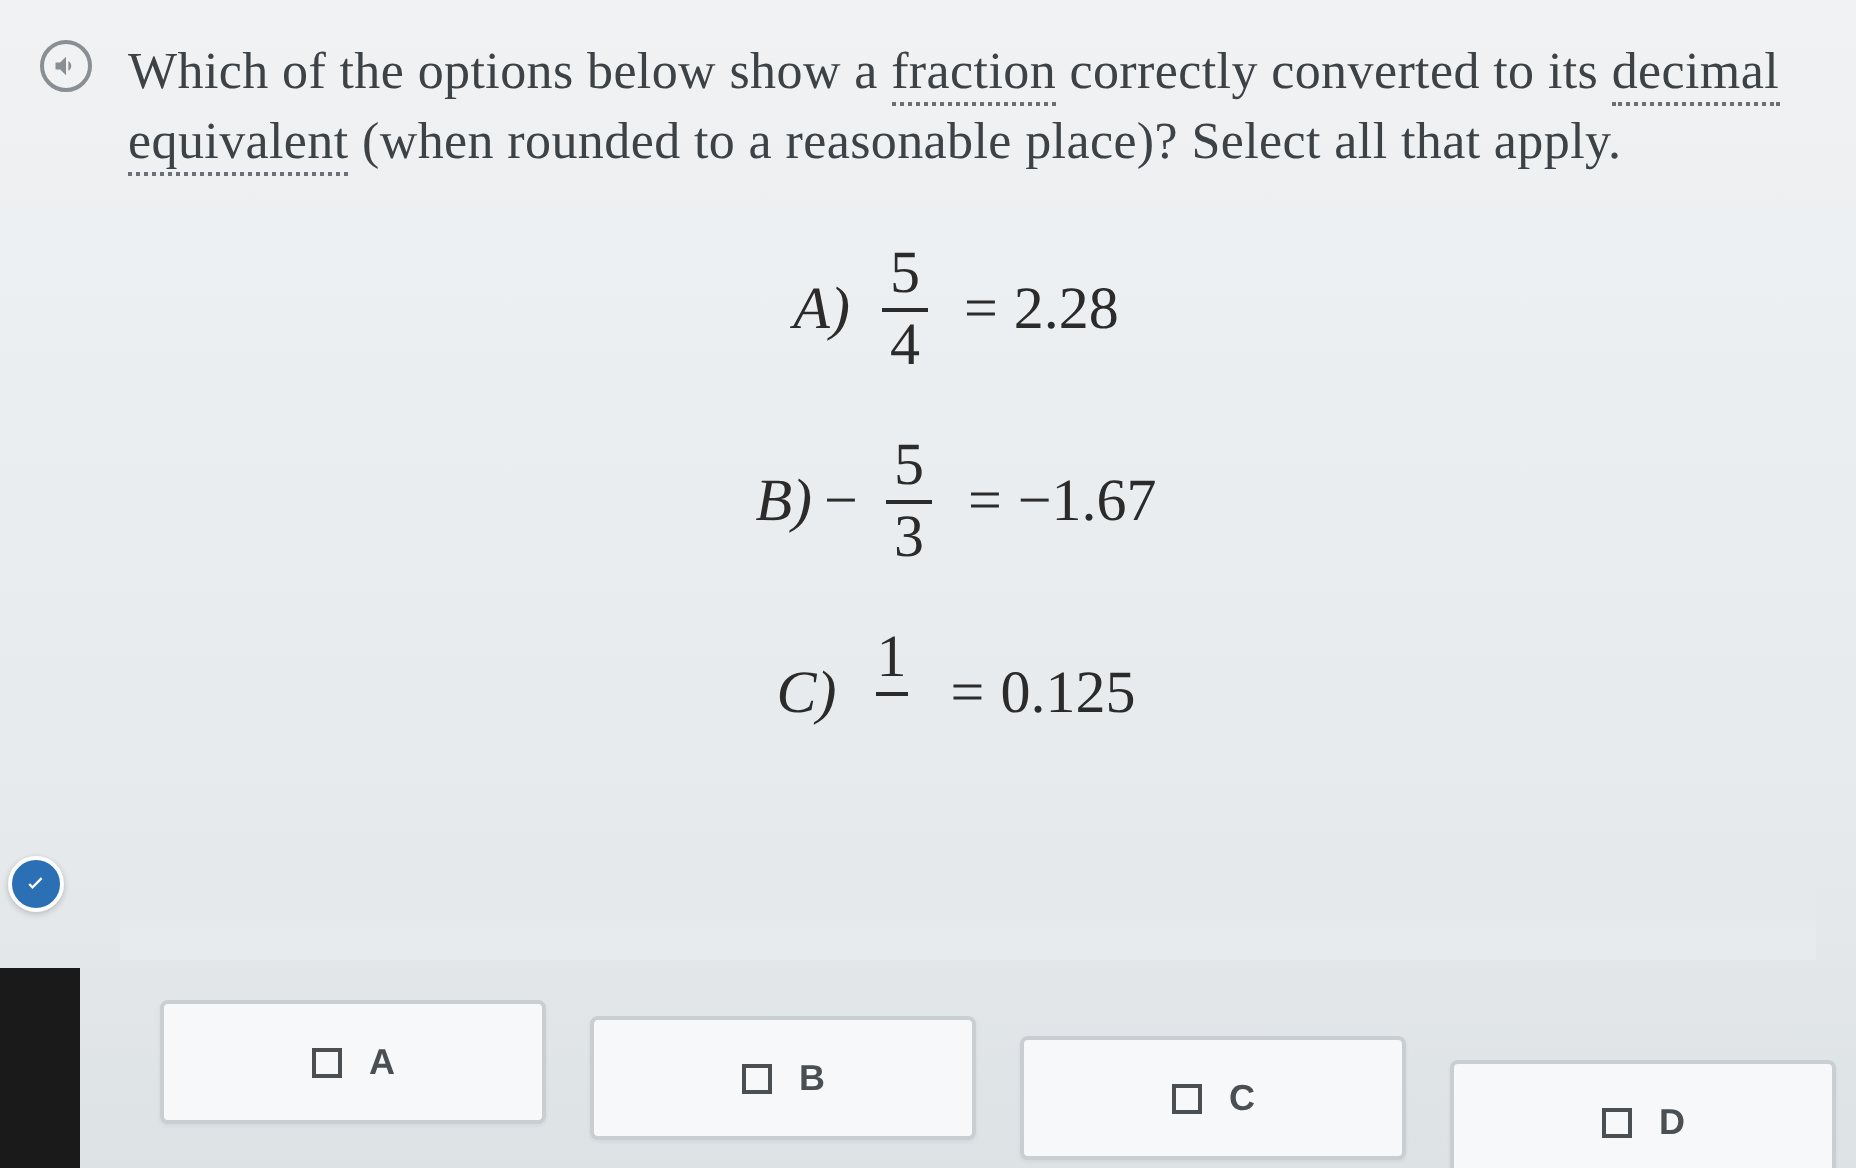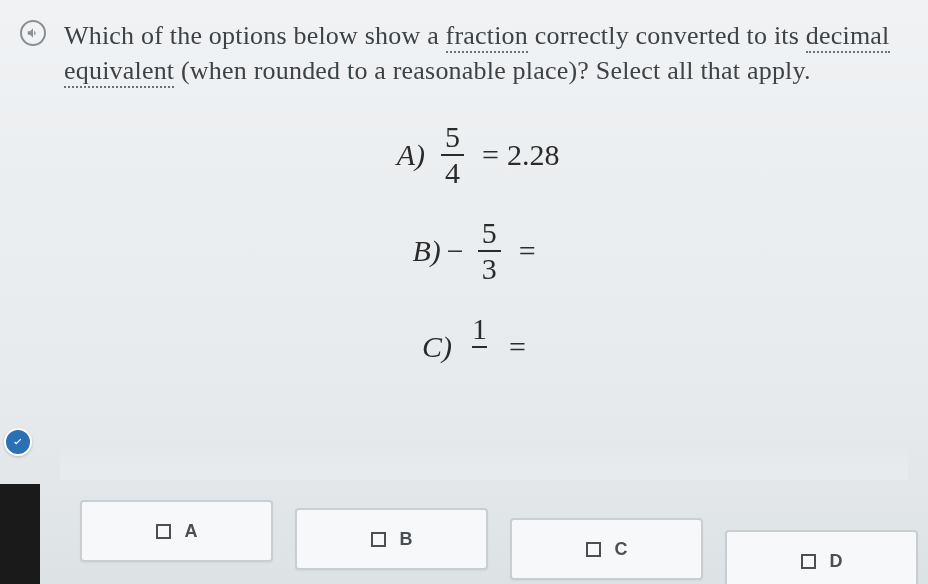--- a/index.html
+++ b/index.html
@@ -199,29 +199,31 @@
       </div>
 
       <div class="option-row">
         <span class="opt-label">B)</span>
         <span class="neg">−</span>
         <span class="frac">
           <span class="num">5</span>
           <span class="den">3</span>
         </span>
         <span class="eq">=</span>
+        <span>−1.67</span>
       </div>
 
       <div class="option-row option-c-row">
         <span class="opt-label">C)</span>
         <span class="frac">
           <span class="num">1</span>
           <span class="den">&nbsp;</span>
         </span>
         <span class="eq">=</span>
+        <span>0.125</span>
       </div>
 
     </div>
   </div>
 
   <div class="cutoff-fade"></div>
 
   <div class="badge-icon">
     <svg viewBox="0 0 24 24">
         <path d="M9 16.2l-3.5-3.5 1.4-1.4L9 13.4l7.1-7.1 1.4 1.4z"></path>

